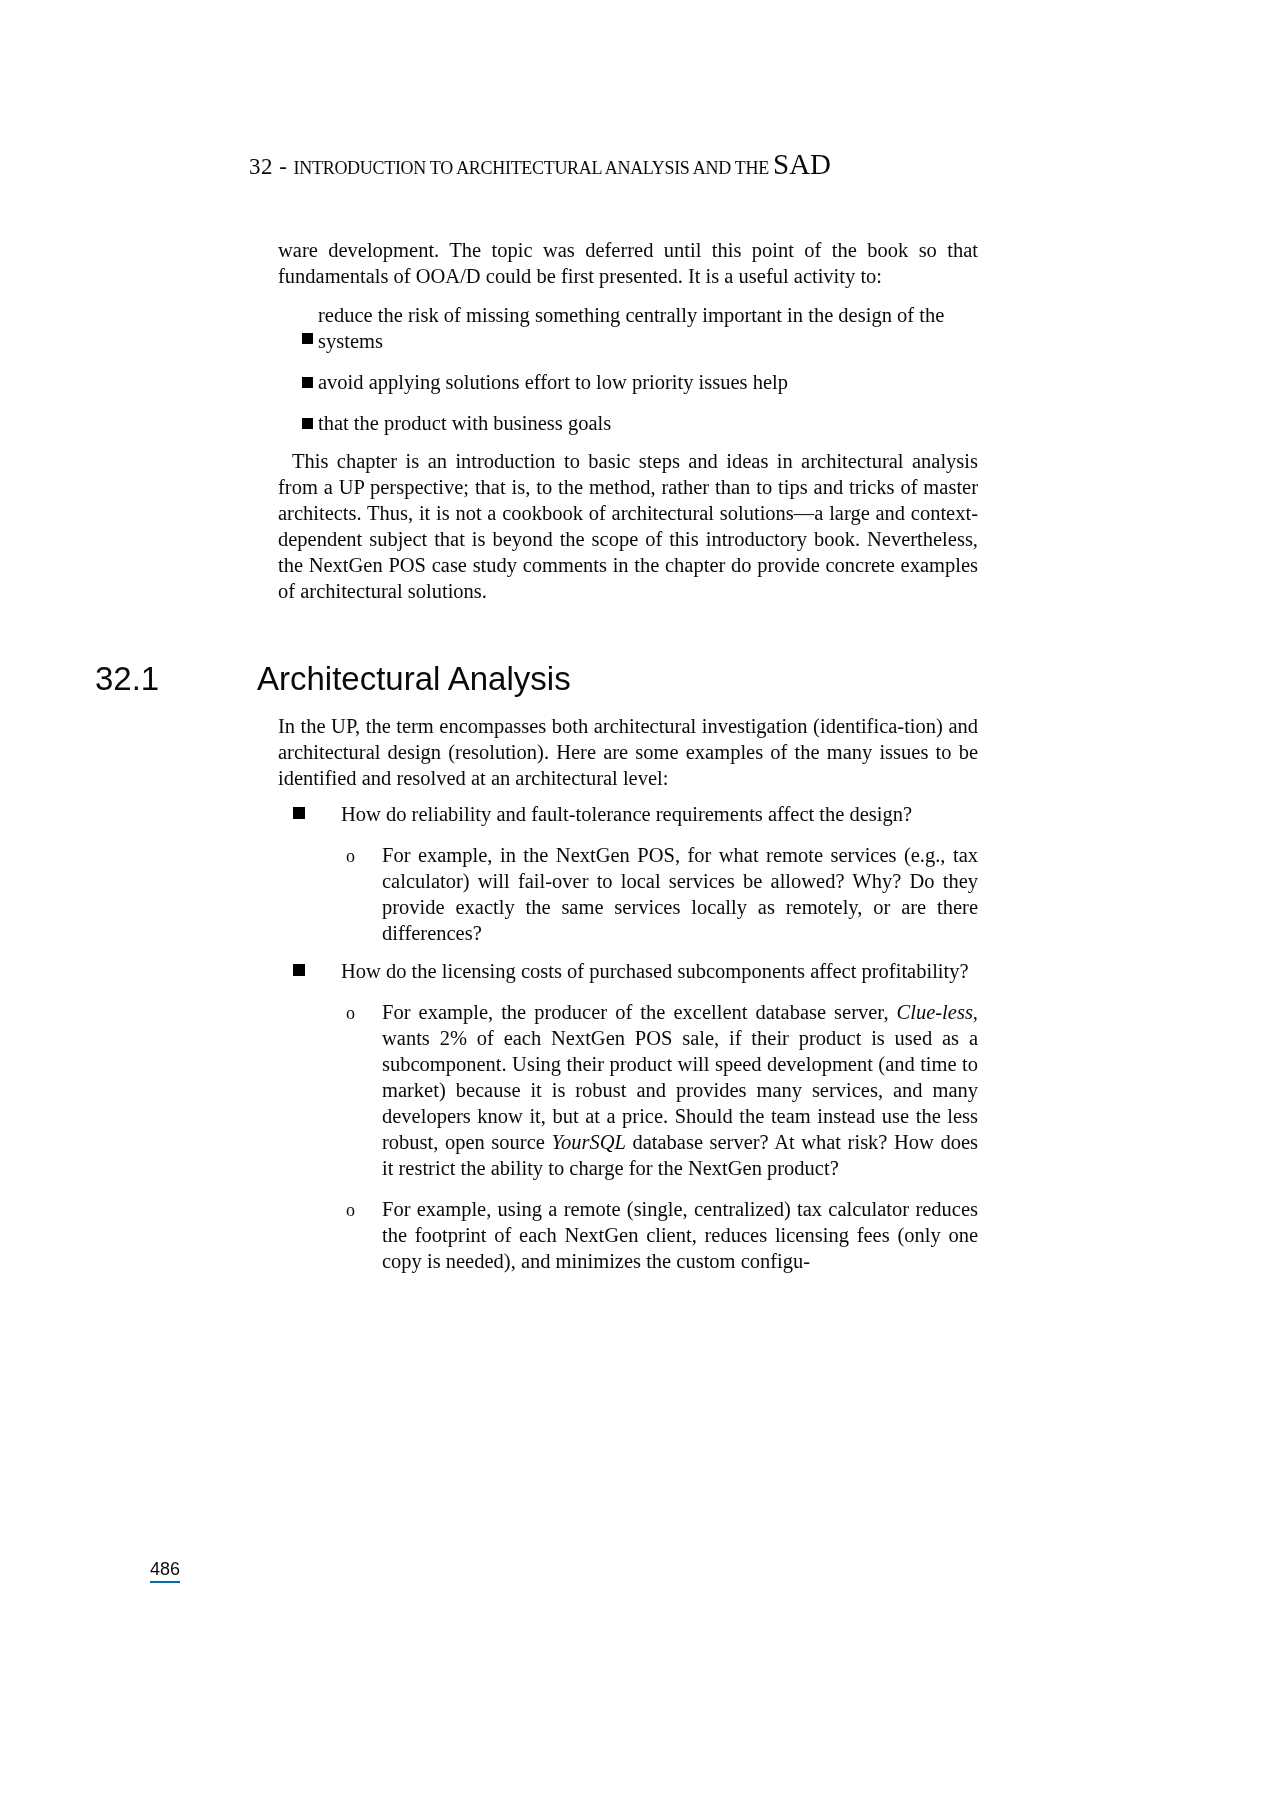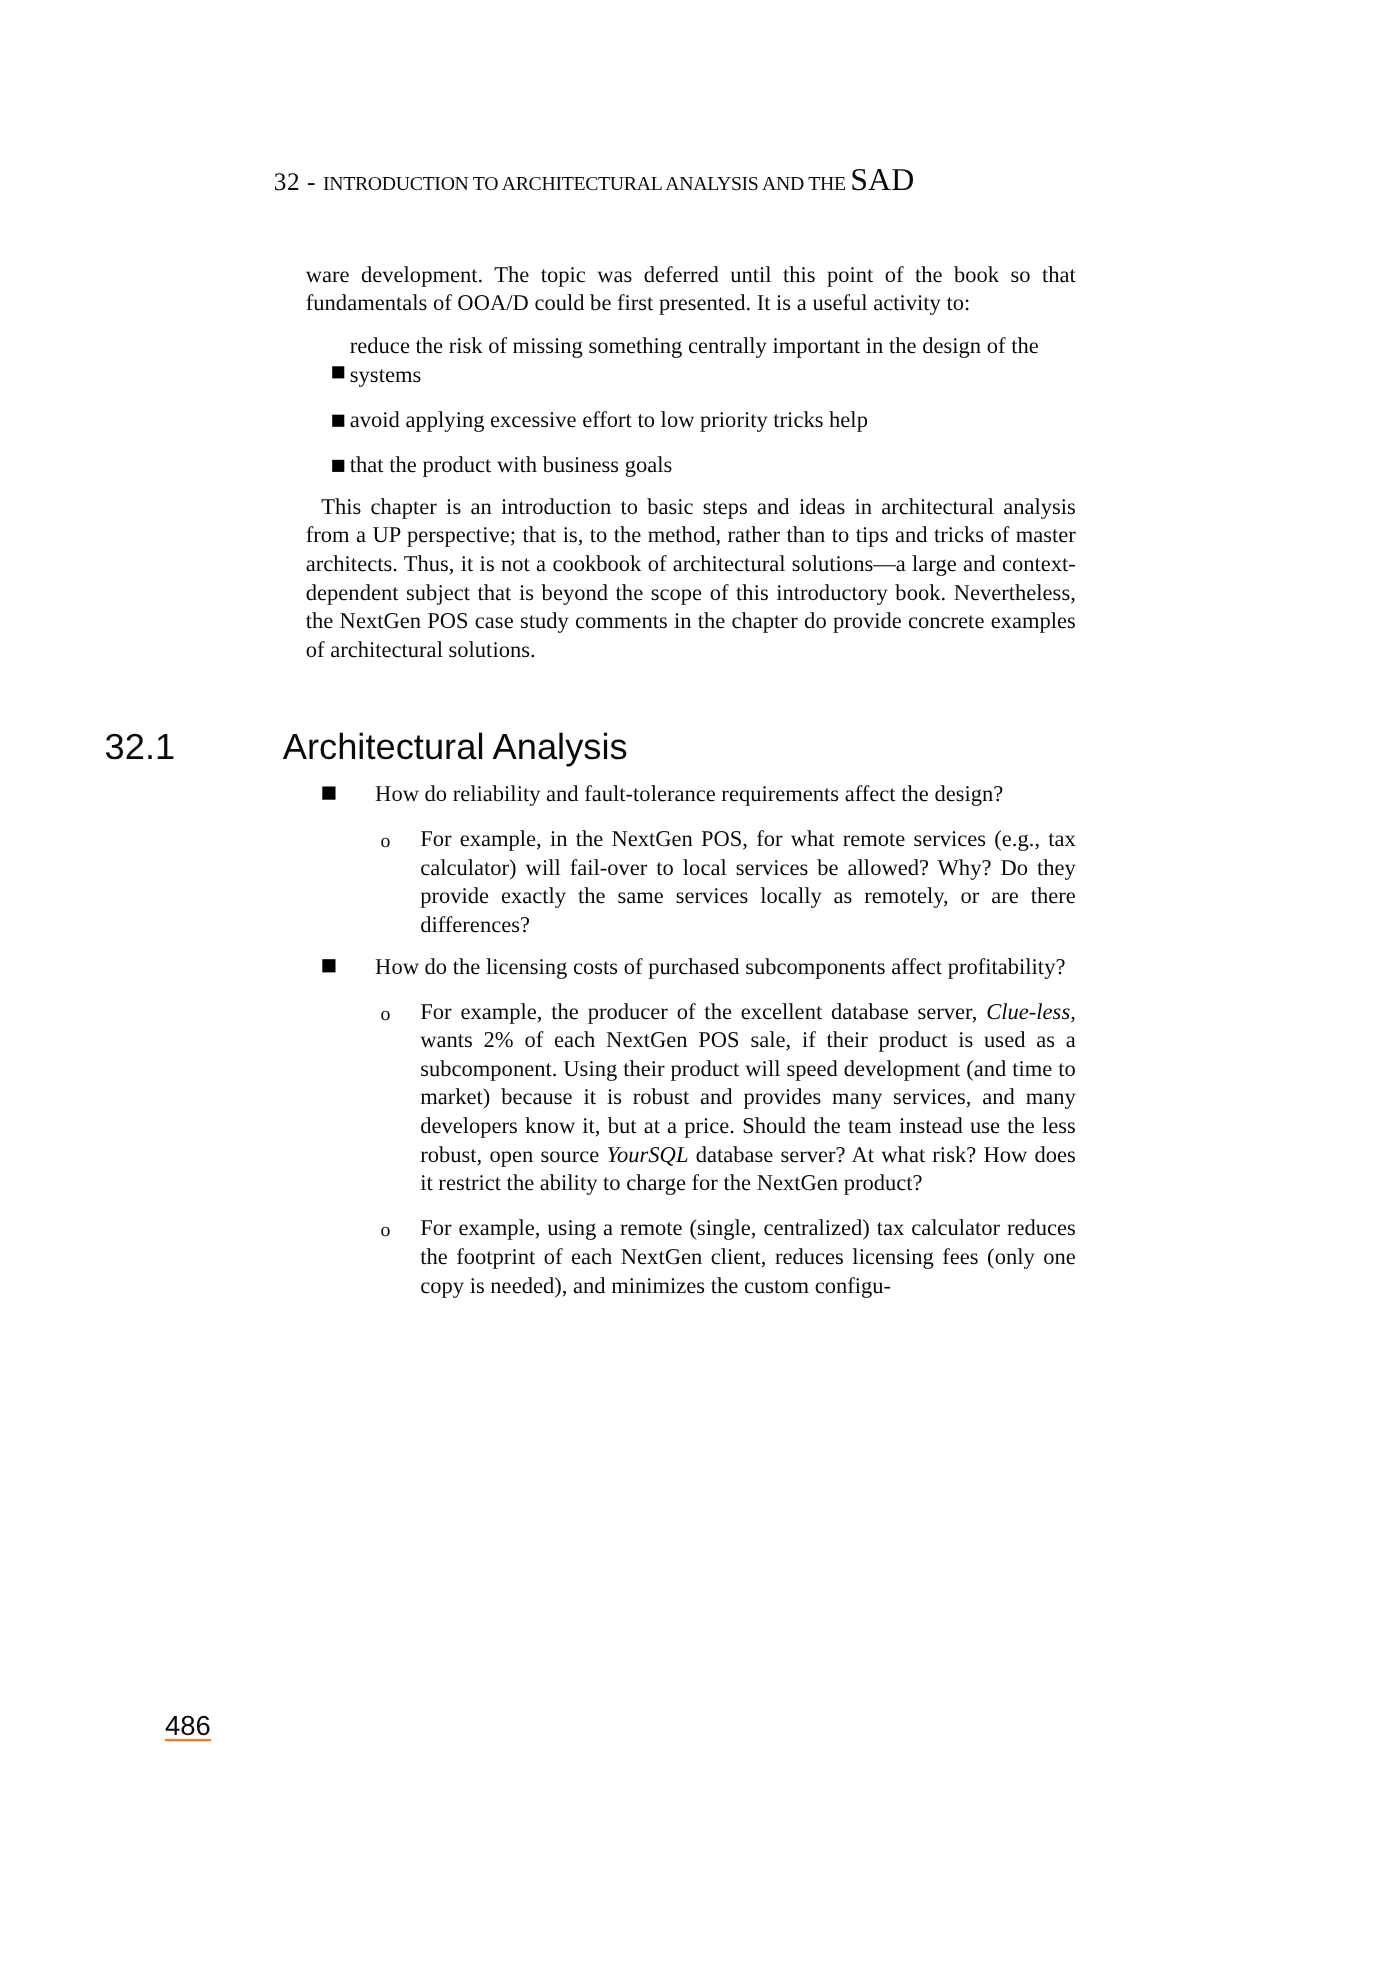--- a/index.html
+++ b/index.html
@@ -57,44 +57,45 @@
   .issue-ex .om{
     position:absolute; left:68px; top:1px;
     font-size:18px; line-height:26px;
   }
   .it{ font-style:italic; }
 
   
   .page-number{
     position:absolute; left:150px; top:1558px;
     font-family:"Liberation Sans", sans-serif;
-    font-size:25px; line-height:22px;
-    border-bottom:2px solid #f97316; padding-bottom:1px;
+    font-size:18px; line-height:22px;
+    border-bottom:2px solid #0369a1; padding-bottom:1px;
   }
 </style>
 </head>
 <body>
 
 <div class="running-header"><span class="rh-num">32 - </span><span class="rh-caps">INTRODUCTION TO ARCHITECTURAL ANALYSIS AND THE </span><span class="rh-sad">SAD</span></div>
 
 <div class="content">
 
   <p class="body p1">ware development. The topic was deferred until this point of the book so that fundamentals of OOA/D could be first presented. It is a useful activity to:</p>
 
   <div class="intro-list">
     <div class="ib"><span class="smsq"></span><span>reduce the risk of missing something centrally important in the design of the systems</span></div>
-    <div class="ib"><span class="smsq"></span><span>avoid applying excessive effort to low priority tricks help</span></div>
+    <div class="ib"><span class="smsq"></span><span>avoid applying solutions effort to low priority issues help</span></div>
     <div class="ib"><span class="smsq"></span><span>that the product with business goals</span></div>
   </div>
 
   <p class="body indent p2">This chapter is an introduction to basic steps and ideas in architectural analysis from a UP perspective; that is, to the method, rather than to tips and tricks of master architects. Thus, it is not a cookbook of architectural solutions—a large and context-dependent subject that is beyond the scope of this introductory book. Nevertheless, the NextGen POS case study comments in the chapter do provide concrete examples of architectural solutions.</p>
 
   <div class="section-heading"><span class="sh-num">32.1</span><span>Architectural Analysis</span></div>
 
 
+  <p class="body p4">In the UP, the term encompasses both architectural investigation (identifica-tion) and architectural design (resolution). Here are some examples of the many issues to be identified and resolved at an architectural level:</p>
 
   <div>
 
     <div class="issue-q first"><span class="sq"></span><span>How do reliability and fault-tolerance requirements affect the design?</span></div>
     <div class="issue-ex"><span class="om">o</span><span>For example, in the NextGen POS, for what remote services (e.g., tax calculator) will fail-over to local services be allowed? Why? Do they provide exactly the same services locally as remotely, or are there differences?</span></div>
 
     <div class="issue-q"><span class="sq"></span><span>How do the licensing costs of purchased subcomponents affect profitability?</span></div>
     <div class="issue-ex"><span class="om">o</span><span>For example, the producer of the excellent database server, </span><span class="it">Clue-less,</span><span> wants 2% of each NextGen POS sale, if their product is used as a subcomponent. Using their product will speed development (and time to market) because it is robust and provides many services, and many developers know it, but at a price. Should the team instead use the less robust, open source </span><span class="it">YourSQL</span><span> database server? At what risk? How does it restrict the ability to charge for the NextGen product?</span></div>
 
     <div class="issue-ex"><span class="om">o</span><span>For example, using a remote (single, centralized) tax calculator reduces the footprint of each NextGen client, reduces licensing fees (only one copy is needed), and minimizes the custom configu-</span></div>

